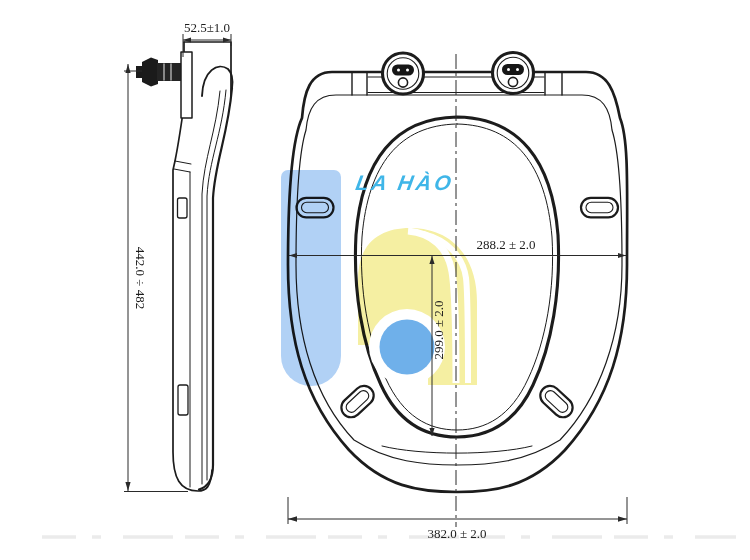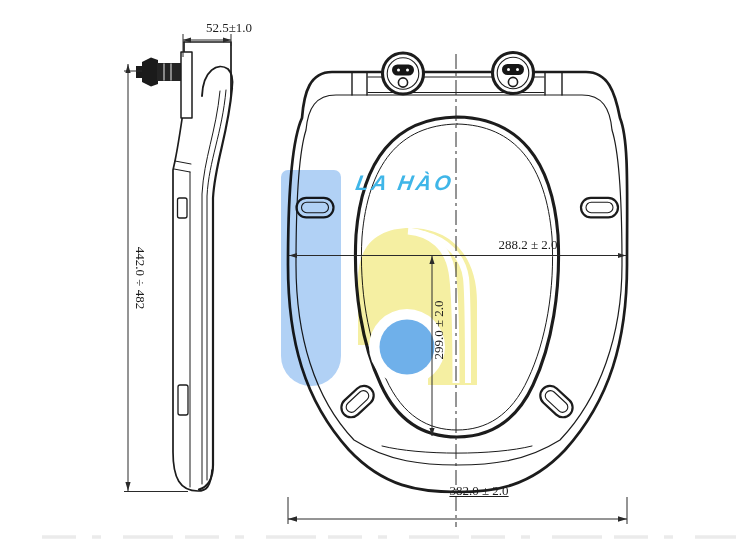--- a/index.html
+++ b/index.html
@@ -20,21 +20,21 @@
     font-family:"Liberation Sans", sans-serif;
     font-weight:bold;font-style:italic;
     font-size:21px;letter-spacing:3px;color:#3fb6e8;
     transform:skewX(-10deg);white-space:nowrap;
   }
   
   .dim{
     position:absolute;color:#1c1c1c;font-size:13px;white-space:nowrap;
     font-family:"Liberation Serif", serif;
   }
-  .dim.c{transform:translateX(-50%);margin-left:22px;}
+  .dim.c{transform:translateX(-50%);}
   .dim.rot-cw{transform:translate(-50%,-50%) rotate(90deg);}
   .dim.rot-ccw{transform:translate(-50%,-50%) rotate(-90deg);}
   svg{display:block;}
 </style>
 </head>
 <body>
 
 <div class="canvas">
 
   <svg class="layer" viewBox="0 0 750 560">
@@ -178,15 +178,15 @@
       </g>
 
       <line x1="42" y1="537" x2="736" y2="537" stroke="#dadada" stroke-width="3.5" stroke-dasharray="34 16 9 22 50 12" opacity=".55"></line>
     </g>
   </svg>
 
   <span class="dim c" style="left:207px;top:20px;">52.5±1.0</span>
   <span class="dim rot-cw" style="left:140px;top:278px;">442.0 ÷ 482</span>
   <span class="dim c" style="left:506px;top:237px;">288.2 ± 2.0</span>
   <span class="dim rot-ccw" style="left:439px;top:330px;">299.0 ± 2.0</span>
-  <span class="dim c" style="left:457px;top:483px;text-decoration:underline;">382.0 ± 2.0</span>
+  <span class="dim c" style="left:457px;top:526px;">382.0 ± 2.0</span>
 
 </div>
 
 </body></html>

